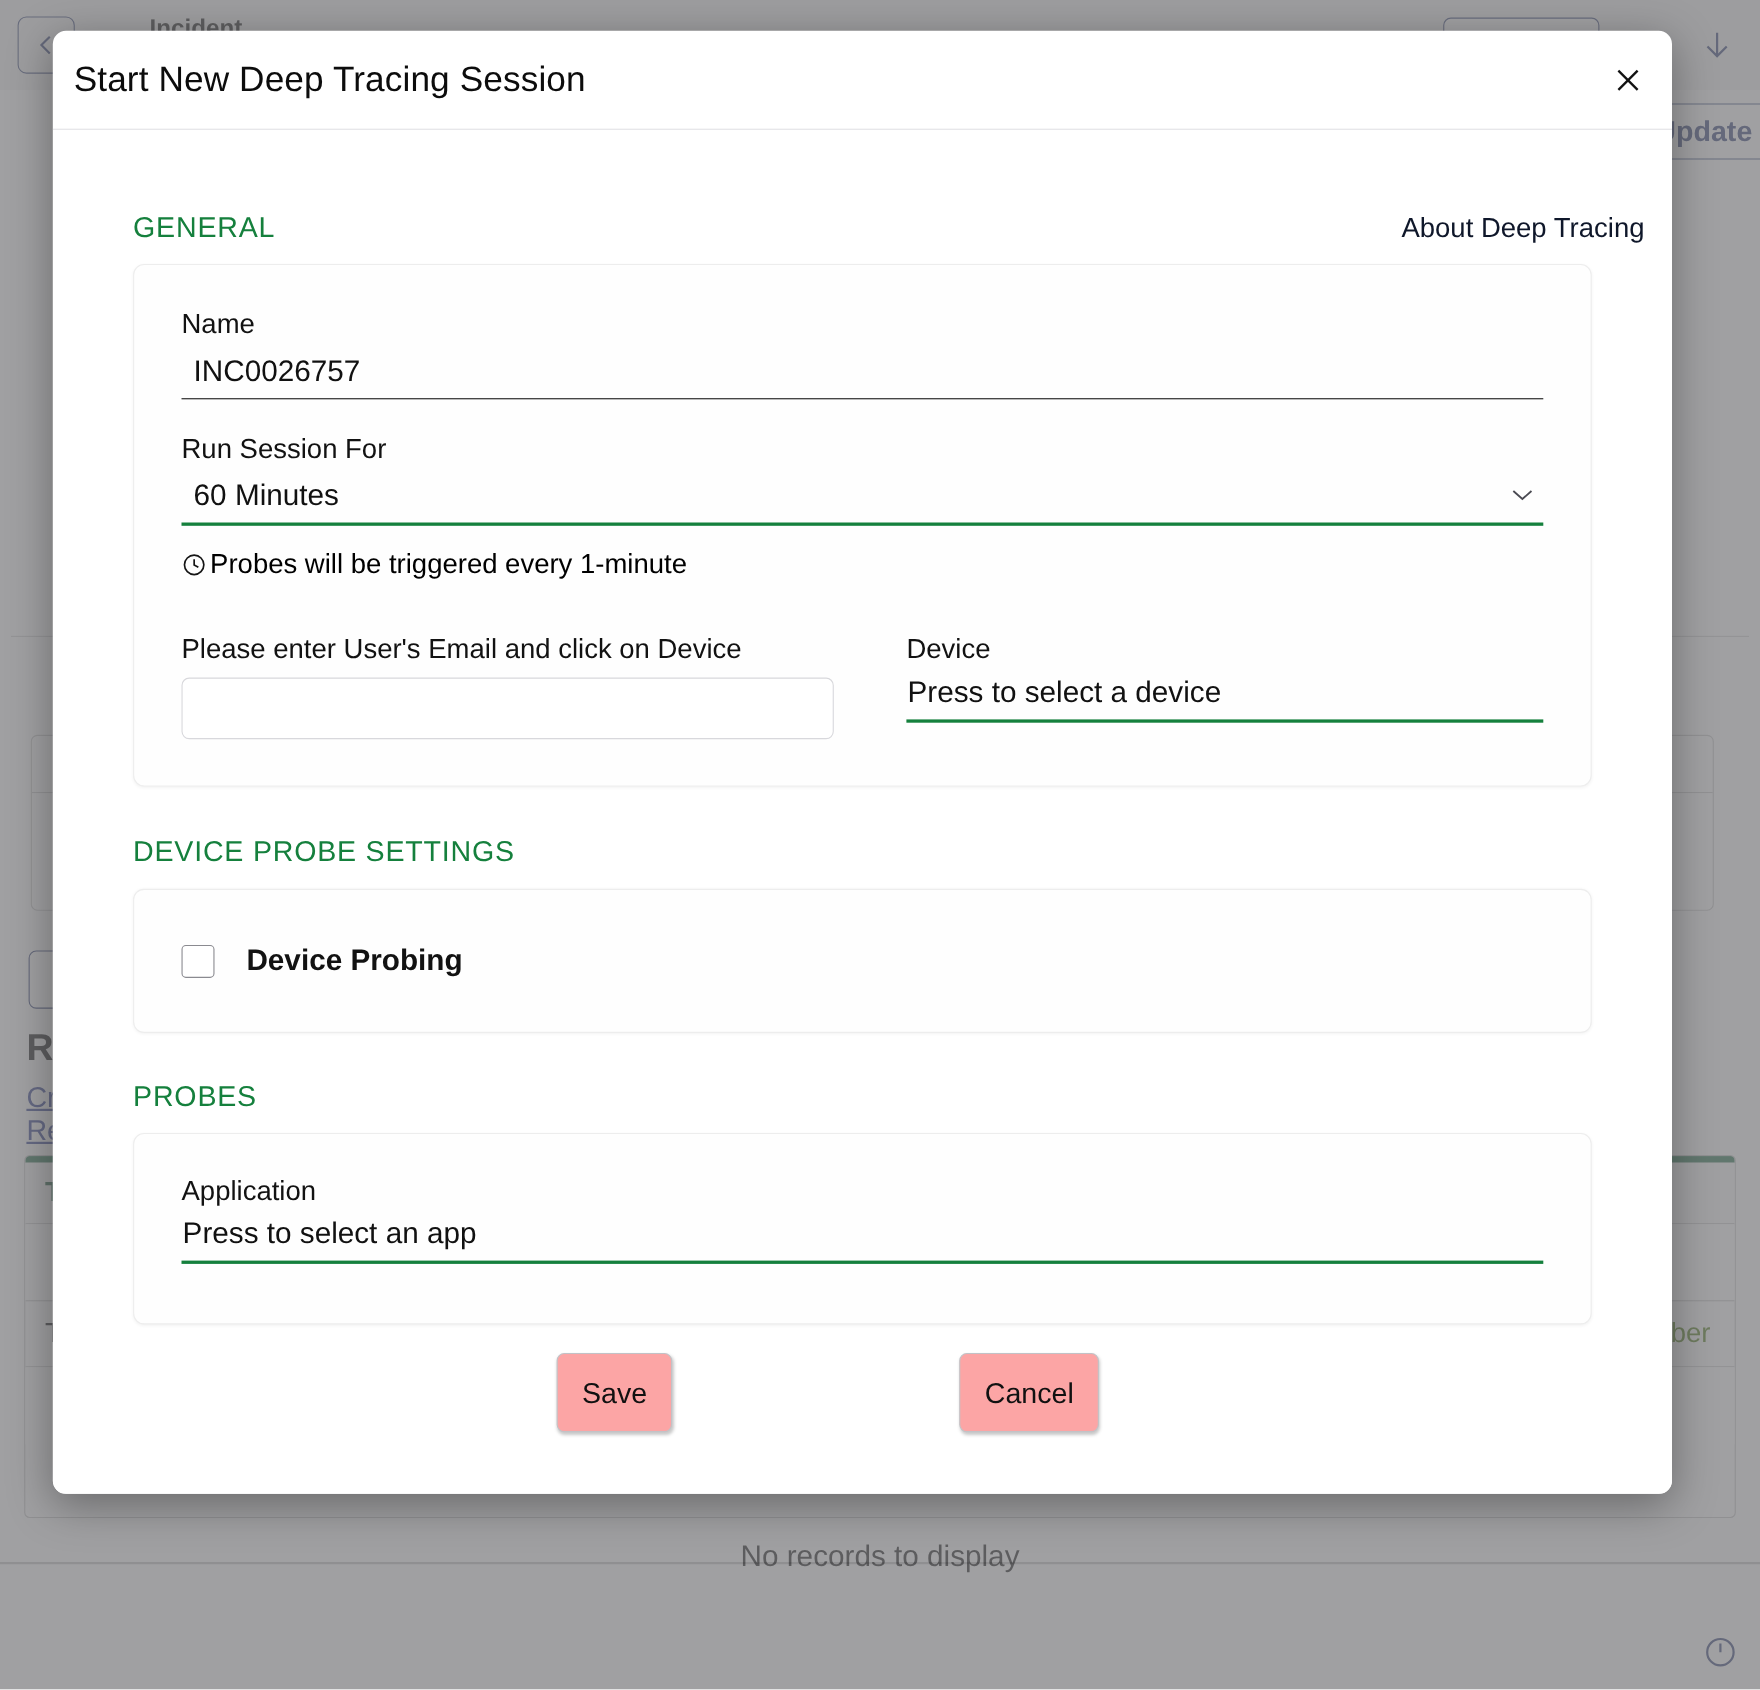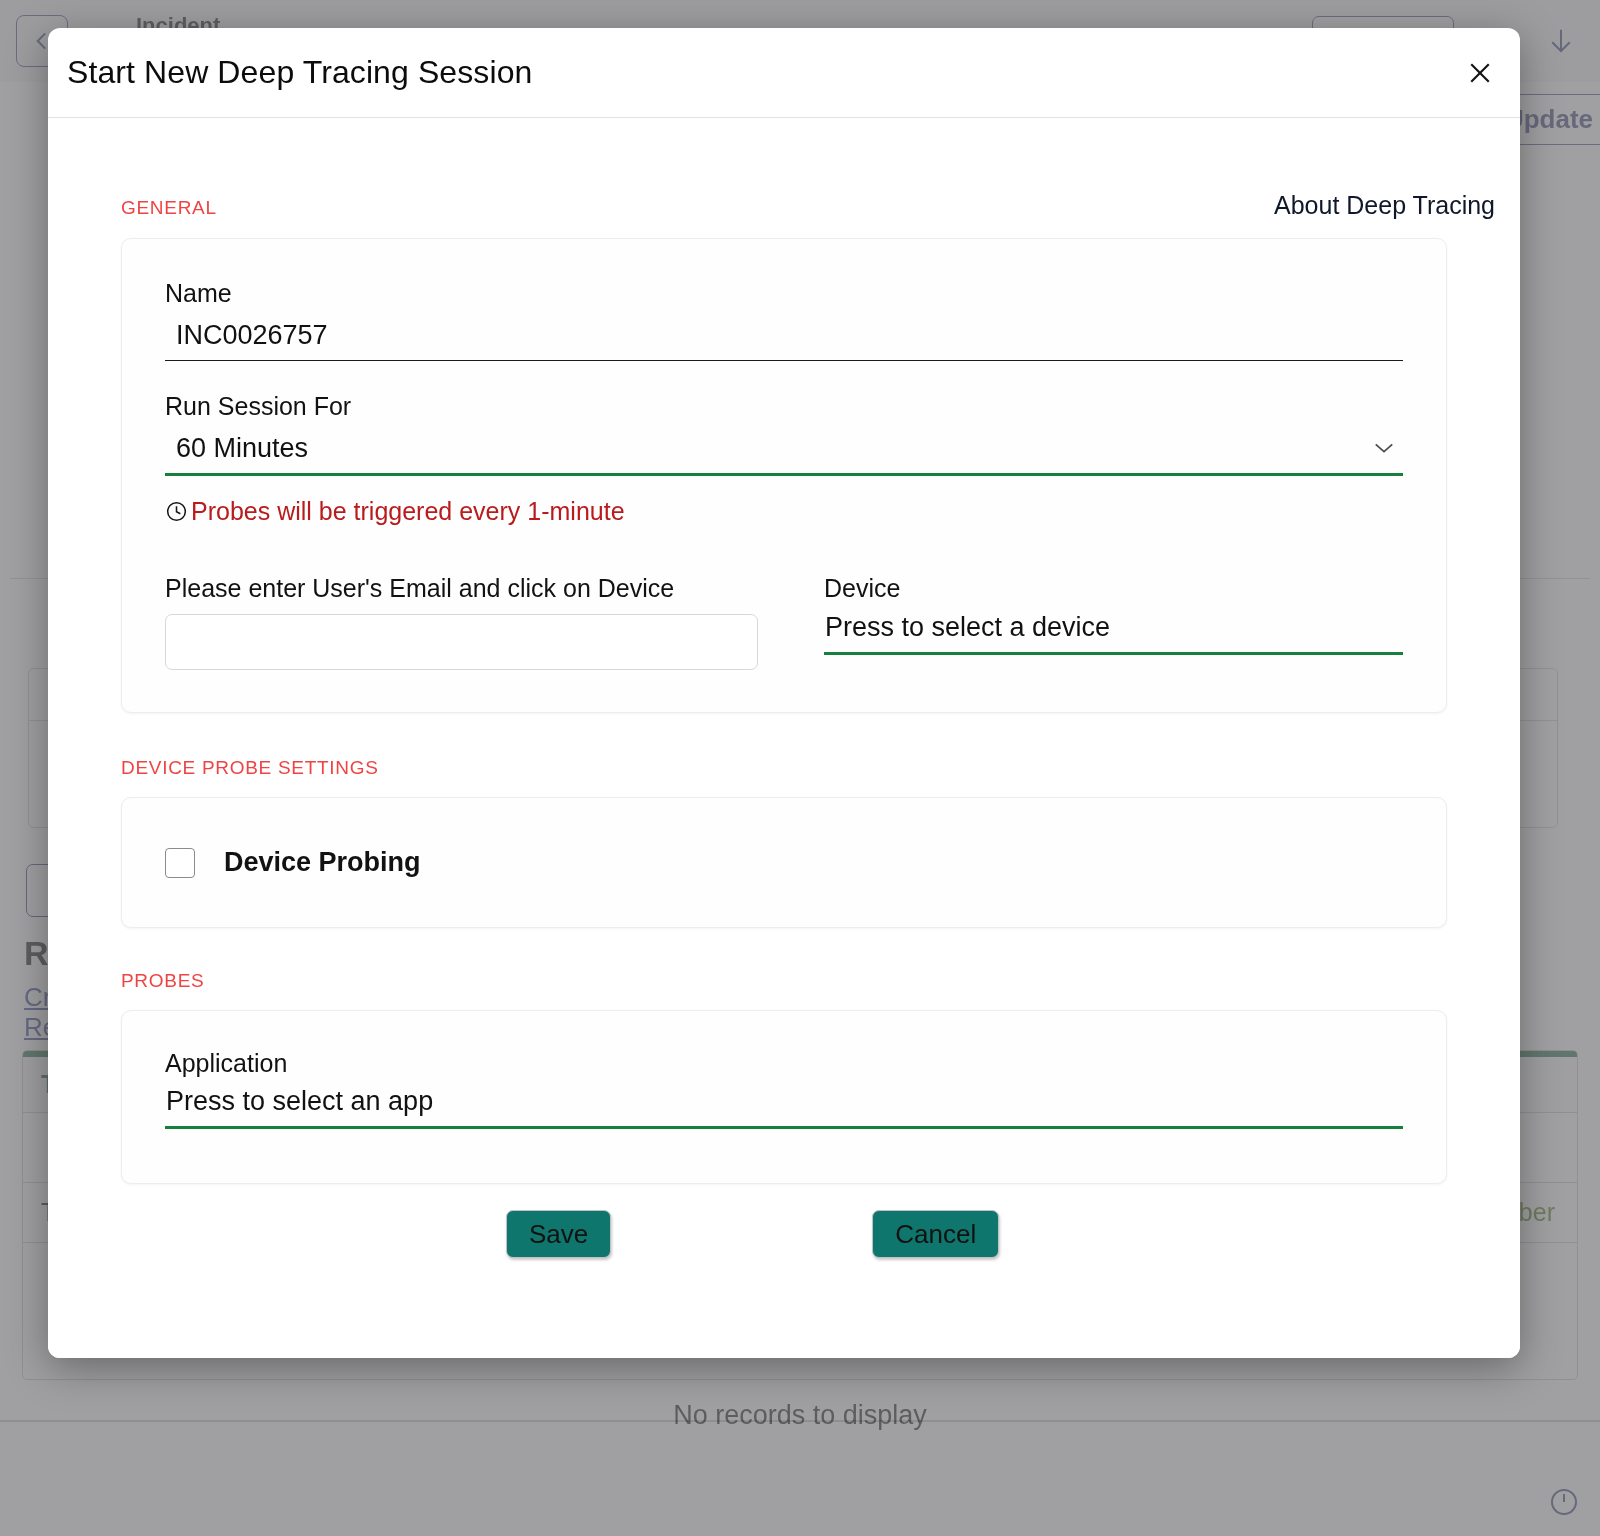--- a/index.html
+++ b/index.html
@@ -148,21 +148,21 @@
   }
   .modal-body {
     position: relative; height: 1240px; padding: 0 0 0 0; background: #fff;
   }
 
   .section-head {
     display: flex; align-items: baseline; justify-content: space-between;
     padding: 0 25px 0 73px;
   }
   .section-label {
-    font-size: 19px; color: #ef4444; letter-spacing: 0.7px; font-weight: normal;
+    font-size: 26px; color: #15803d; letter-spacing: 0.7px; font-weight: normal;
   }
   .about-link {
     font-size: 25px; color: #0f172a; text-decoration: none; cursor: pointer; white-space: nowrap;
   }
 
   .card {
     margin: 18px 73px 0 73px;
     background: #fefefe;
     border: 1px solid #ededed;
     border-radius: 10px;
@@ -179,21 +179,21 @@
     font-family: "Liberation Sans", sans-serif;
   }
   .underline-value {
     border-bottom: 3px solid #15803d;
     font-size: 27px; color: #111;
     padding: 4px 4px 9px 11px;
     cursor: pointer;
   }
   .hint-row {
     display: flex; align-items: center; gap: 3px;
-    font-size: 25px; color: #b91c1c; margin-top: 21px;
+    font-size: 25px; color: #000000; margin-top: 21px;
   }
   .sel-wrap { position: relative; }
   .chev {
     position: absolute; right: 8px; top: 12px; width: 22px; height: 14px; color: #4a4a52;
   }
 
   .box-input {
     width: 100%; height: 56px;
     border: 1px solid #d8d8dc; border-radius: 7px;
     background: #fff; outline: none;
@@ -206,22 +206,22 @@
     border: 1px solid #8a8a90; border-radius: 4px; background: #fff;
     display: inline-block; cursor: pointer; flex: none;
   }
   .cb-row { display: flex; align-items: center; gap: 29px; font-weight: bold; }
   .cb-label { font-size: 27px; color: #121212; }
 
   .footer-btns {
     display: flex; align-items: center; margin-top: 26px; padding-left: 458px; gap: 261px;
   }
   .btn {
-    min-width: 104px; height: 48px;
-    background: #0f766e;
+    min-width: 104px; height: 72px;
+    background: #fca5a5;
     border: 1px solid #c2c2c6;
     border-radius: 7px;
     font-size: 26px; color: #111; cursor: pointer;
     box-shadow: 1px 2px 3px rgba(0,0,0,0.22);
     font-family: "Liberation Sans", sans-serif;
     padding: 0 22px;
   }
 </style>
 </head>
 <body>

